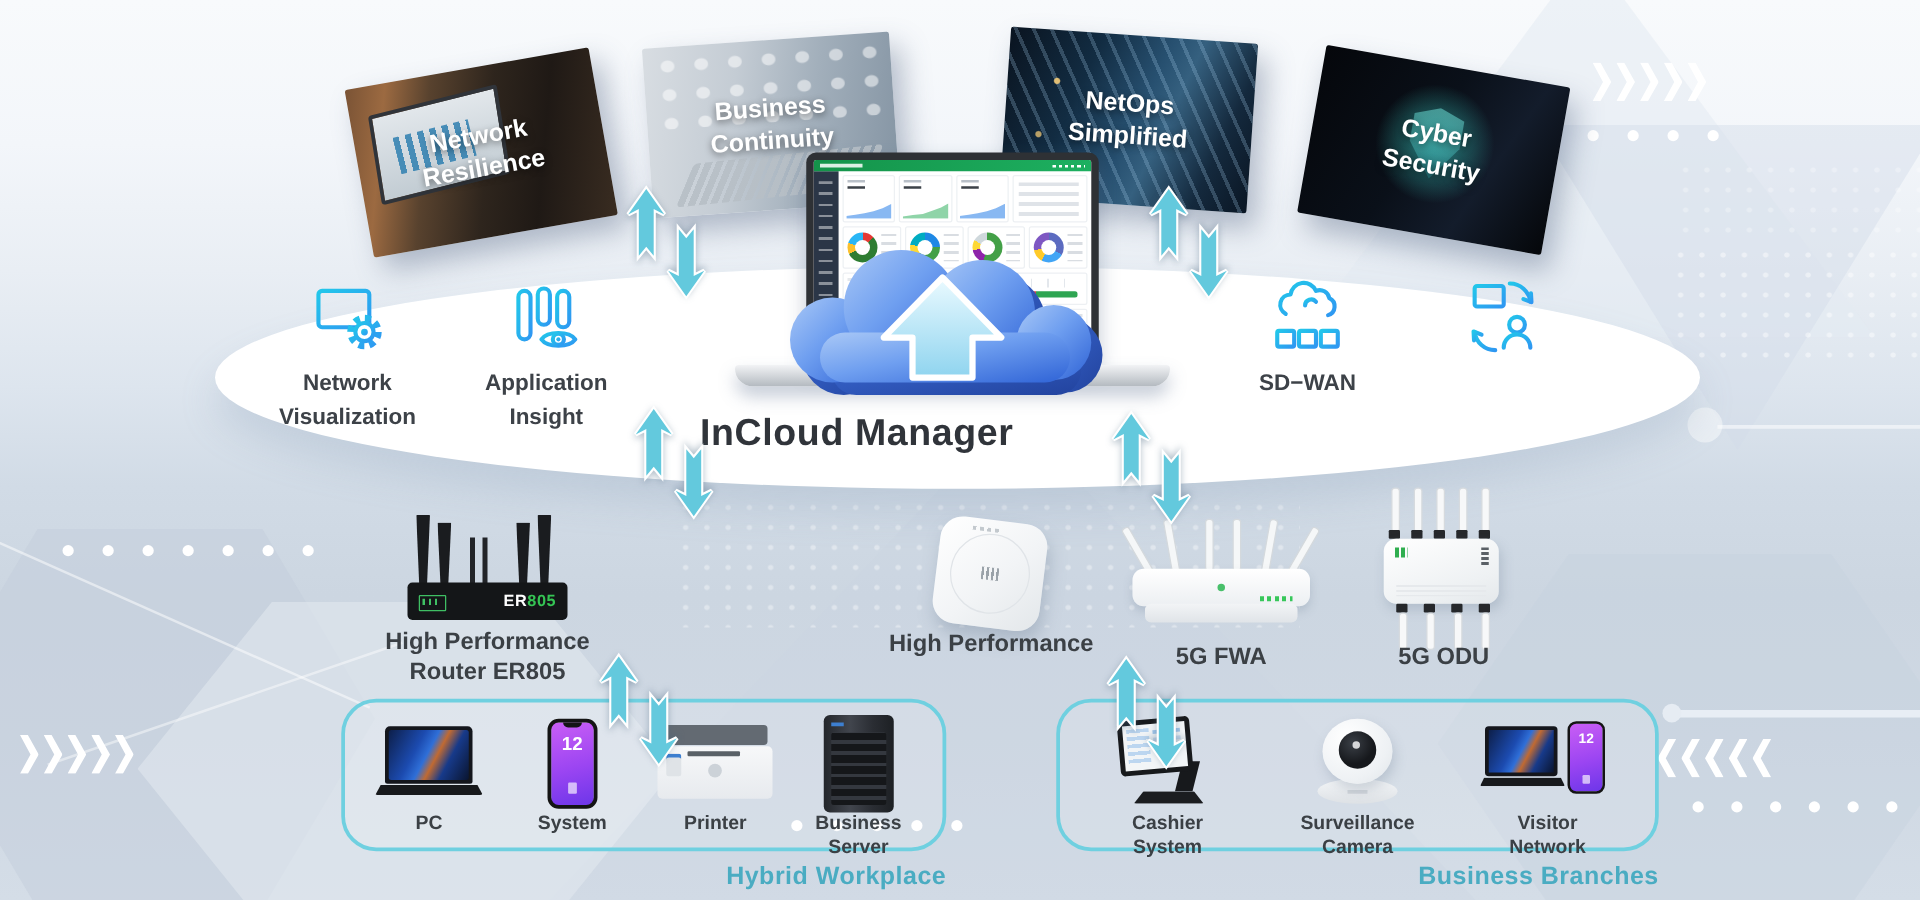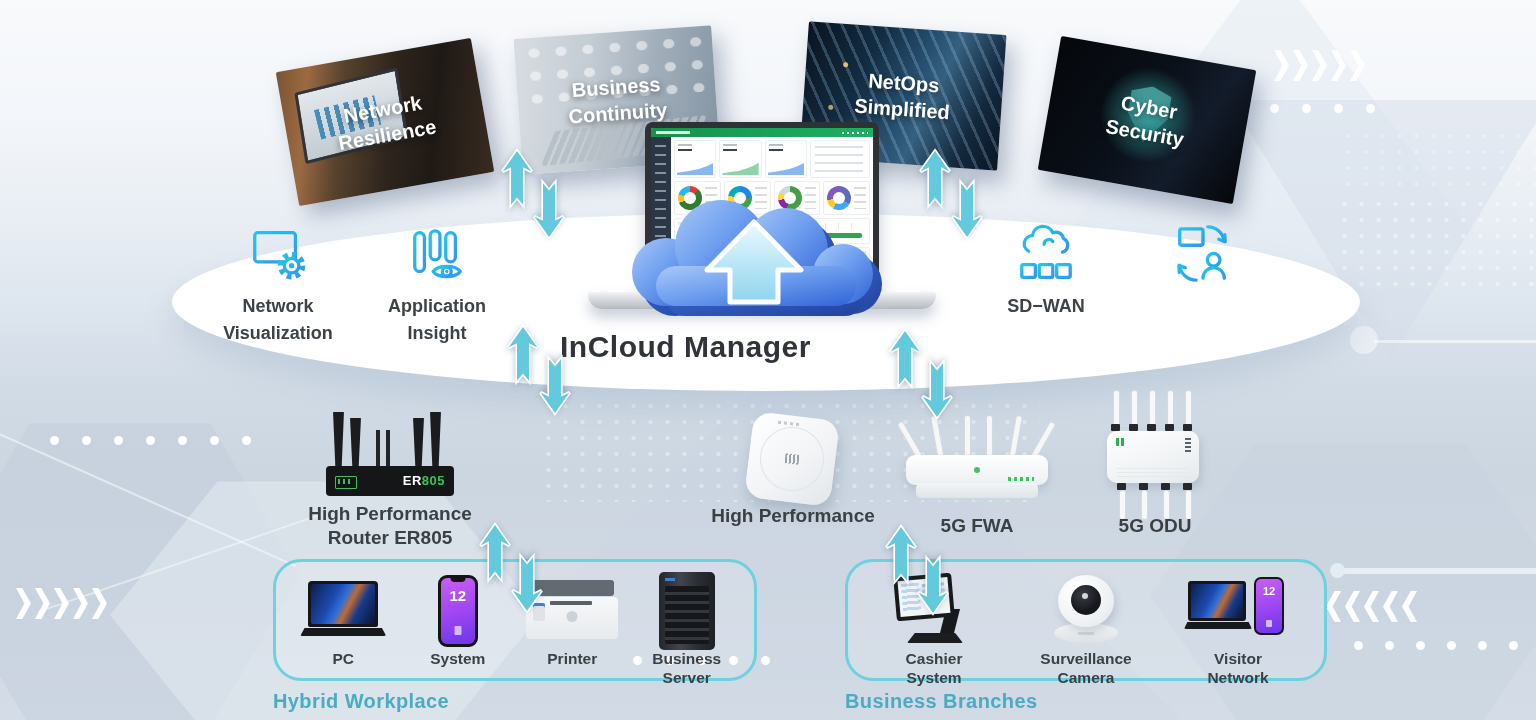--- a/index.html
+++ b/index.html
@@ -231,21 +231,21 @@
   .ob1{left:12px;} .ob2{left:34px;} .ob3{left:56px;} .ob4{left:78px;}
   .obant{position:absolute;top:100px;width:5px;height:28px;background:#f7f8f9;border:1px solid #d6dade;border-radius:3px;}
   .obn1{left:14px;} .obn2{left:36px;} .obn3{left:58px;} .obn4{left:80px;}
 
   
   .group{position:absolute;z-index:3;}
   .grp1{left:273px;top:559px;width:484px;}
   .grp2{left:845px;top:559px;width:482px;}
   .gbox{position:relative;height:122px;border:3px solid #6fd0e0;border-radius:28px;background:rgba(255,255,255,.14);
     box-sizing:border-box;display:flex;justify-content:space-around;align-items:flex-start;padding:8px 10px 0 10px;}
-  .gtitle{margin-top:9px;text-align:left;font-size:20px;font-weight:700;color:#4aacc2;letter-spacing:.4px;}
+  .gtitle{margin-top:9px;text-align:right;font-size:20px;font-weight:700;color:#4aacc2;letter-spacing:.4px;}
   .gitem{width:24%;display:flex;flex-direction:column;align-items:center;}
   .iart{height:82px;display:flex;align-items:center;justify-content:center;position:relative;}
   .glab{font-size:15.5px;font-weight:700;color:#3b4045;text-align:center;line-height:1.2;margin-top:-2px;}
   .glab span{display:block;}
 
   .pc{width:88px;height:60px;position:relative;}
   .pc-scr{width:70px;height:46px;margin:0 auto;background:#14161c;border-radius:4px 4px 2px 2px;padding:3px;box-sizing:border-box;}
   .pc-dsp{width:100%;height:100%;border-radius:2px;
     background:linear-gradient(118deg,#0d1f4a 0%,#1c4bb0 35%,#2f6fd8 48%,#c06a32 58%,#173a8a 72%,#0a1530 100%);}
   .pc-base{width:86px;height:8px;margin:1px auto 0;background:#17191c;border-radius:2px;clip-path:polygon(5% 0,95% 0,100% 100%,0 100%);}

